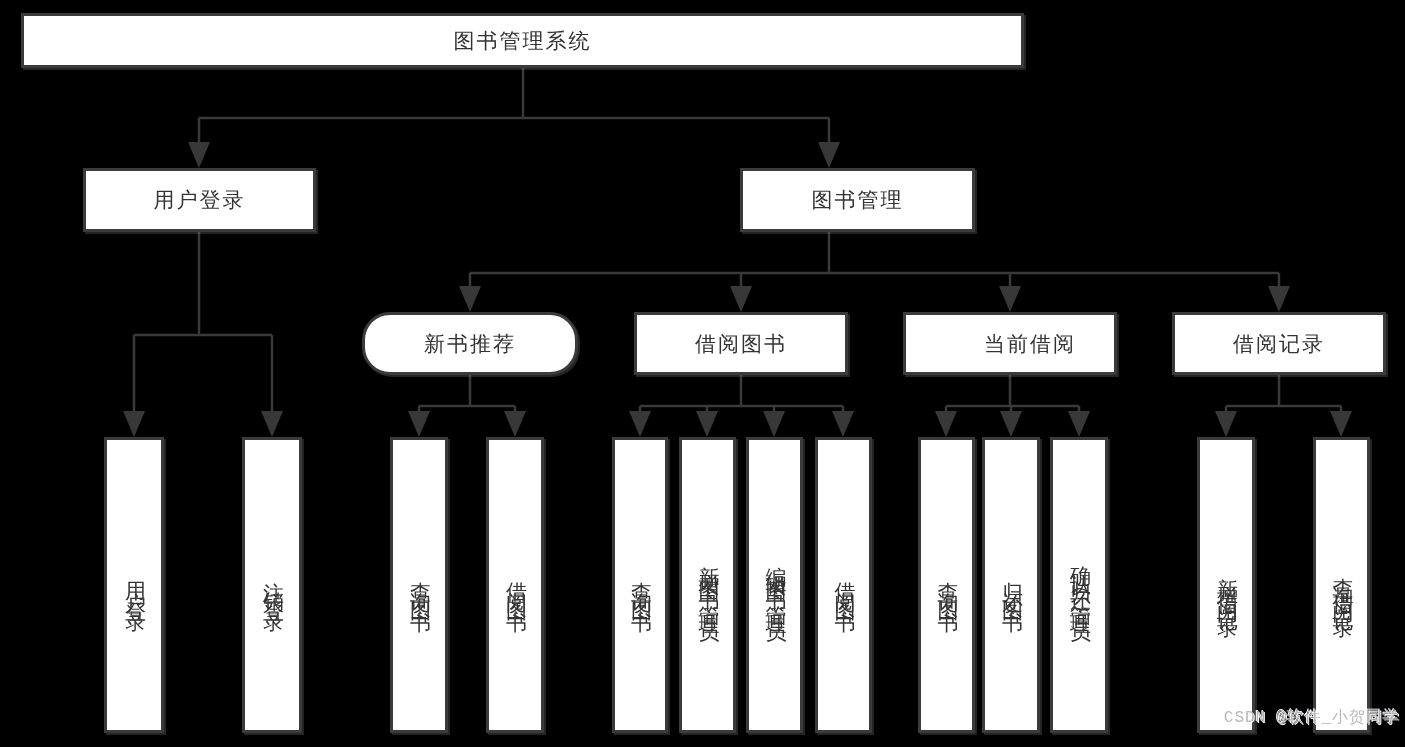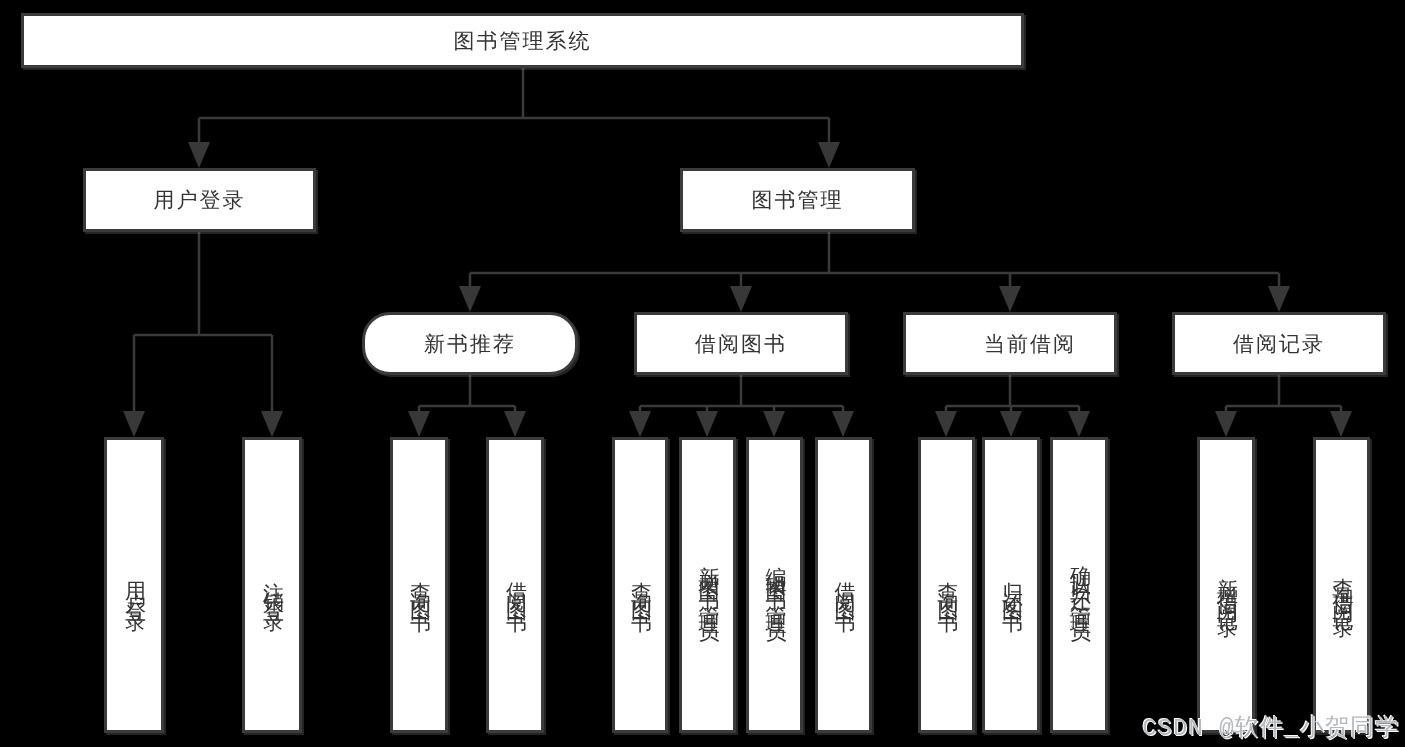--- a/index.html
+++ b/index.html
@@ -38,22 +38,22 @@
     letter-spacing:8px;
   }
   svg.connectors{
     position:absolute;
     left:0;top:0;
     pointer-events:none;
   }
   .watermark{
     position:absolute;
     right:5px;
-    bottom:4px;
-    font-size:24px;
+    bottom:19px;
+    font-size:16px;
     color:#b5b8bc;
     letter-spacing:1px;
     text-shadow:1px 1px 0 #ffffff,-1px -1px 0 #ffffff;
     white-space:nowrap;
     z-index:5;
     margin-top:40px;
   }
 </style>
 </head>
 <body>
@@ -126,21 +126,21 @@
     </g>
   </svg>
 
   <div class="box hbox" style="left:21px;top:13px;width:1003px;height:55px;">
     <span>图书管理系统</span>
   </div>
 
   <div class="box hbox" style="left:83px;top:168px;width:233px;height:64px;">
     <span>用户登录</span>
   </div>
-  <div class="box hbox" style="left:680px;top:168px;width:235px;height:64px;">
+  <div class="box hbox" style="left:740px;top:168px;width:235px;height:64px;">
     <span>图书管理</span>
   </div>
 
   <div class="box hbox" style="left:362px;top:312px;width:216px;height:63px;border-radius:28px;">
     <span>新书推荐</span>
   </div>
   <div class="box hbox" style="left:634px;top:312px;width:214px;height:63px;">
     <span>借阅图书</span>
   </div>
   <div class="box hbox" style="left:903px;top:312px;width:214px;height:63px;padding-left:40px;">

